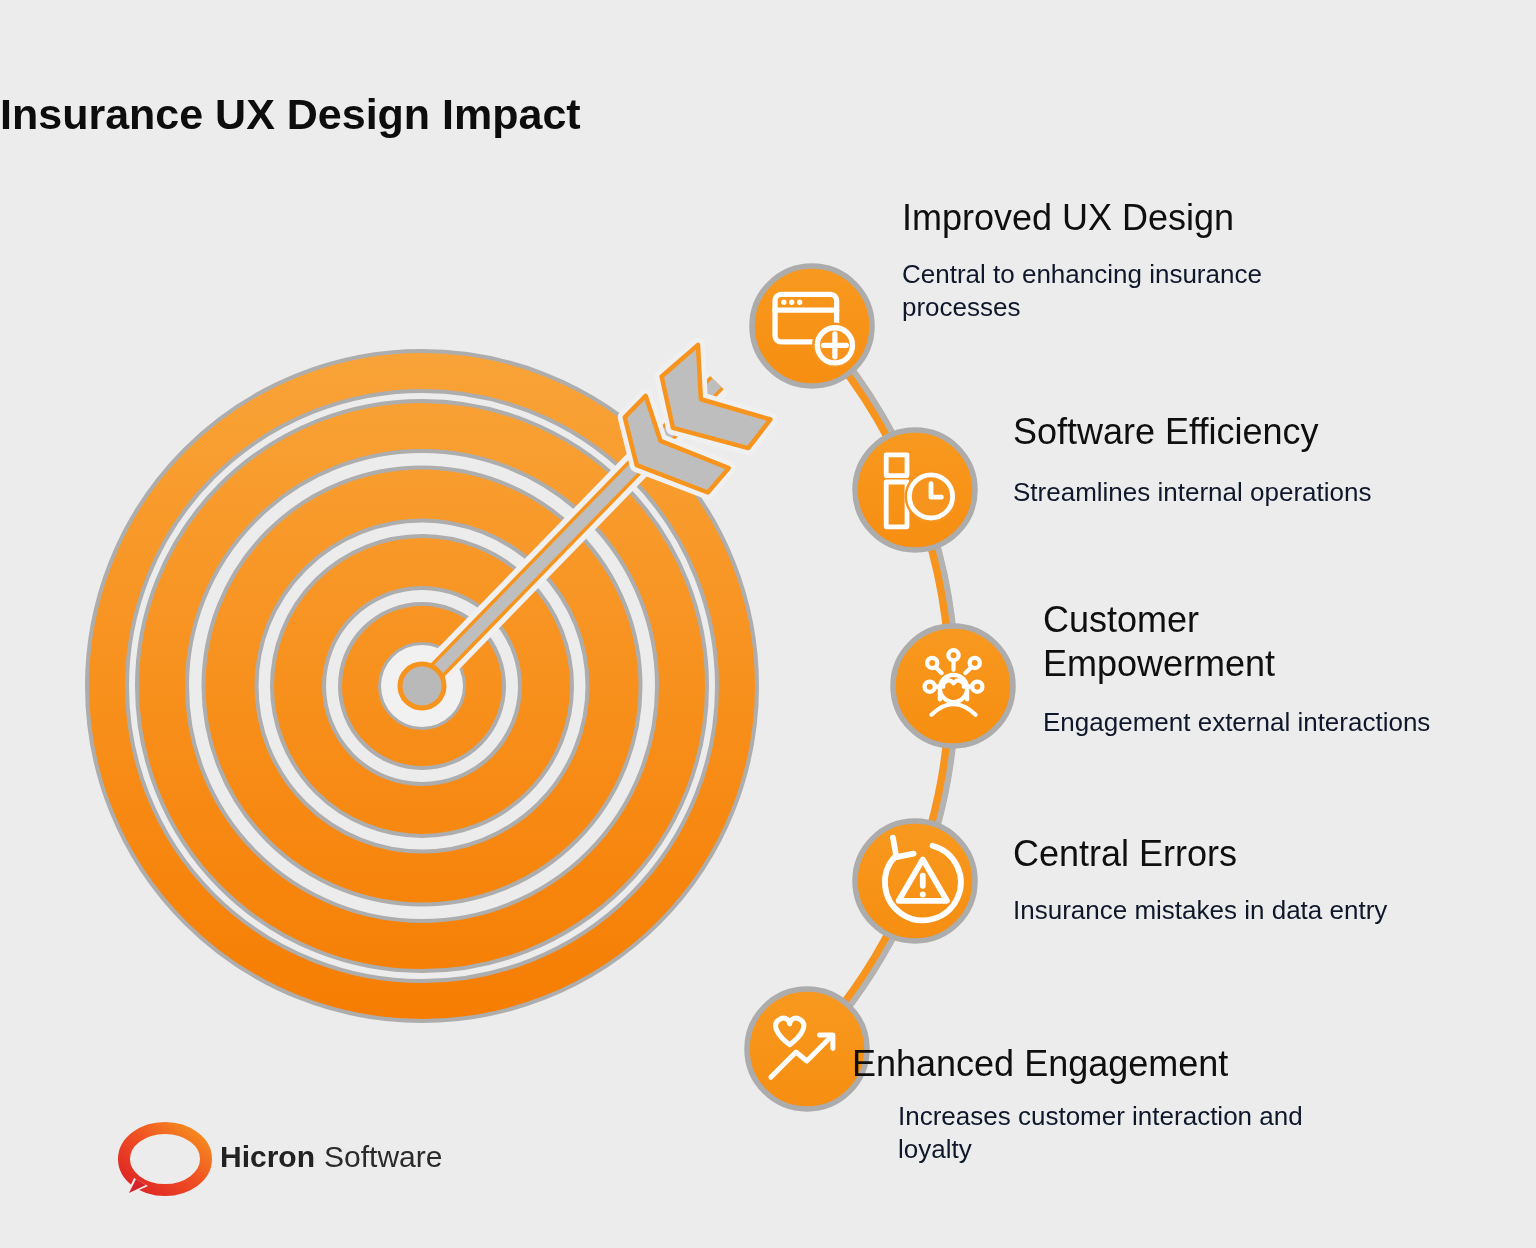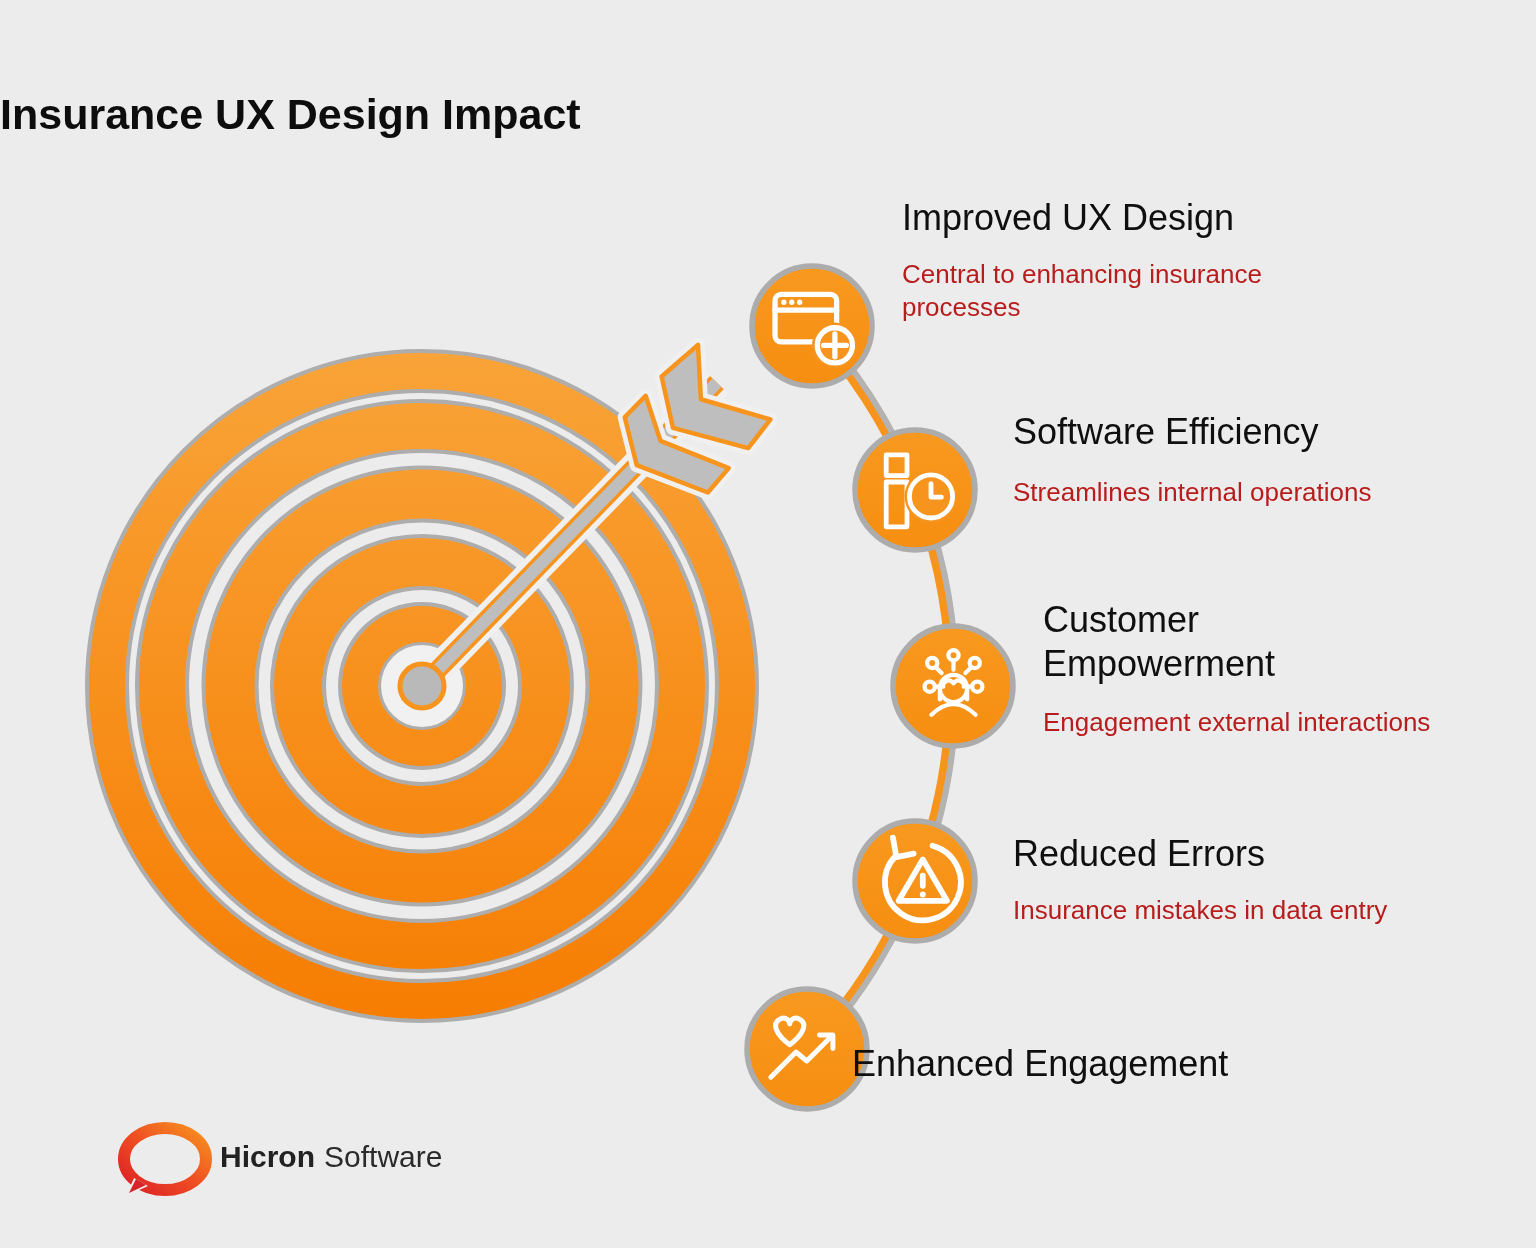--- a/index.html
+++ b/index.html
@@ -11,21 +11,21 @@
   }
   .page-title{
     position:absolute; left:0; top:90px; width:1536px;
     font-size:43px; font-weight:bold; color:#0d0d0d;
   }
   .gfx{position:absolute; left:0; top:0;}
   .step-title{
     position:absolute; font-size:36px; font-weight:400; line-height:1.22; color:#0f0f0f;
   }
   .step-desc{
-    position:absolute; font-size:26px; font-weight:400; line-height:1.25; color:#b91c1c;
+    position:absolute; font-size:26px; font-weight:400; line-height:1.25; color:#0f172a;
   }
   .t1{left:902px; top:196px; width:460px;}
   .d1{left:902px; top:258px; width:400px;}
   .t2{left:1013px; top:410px; width:470px;}
   .d2{left:1013px; top:476px; width:460px;}
   .t3{left:1043px; top:598px; width:340px;}
   .d3{left:1043px; top:706px; width:460px;}
   .t4{left:1013px; top:832px; width:460px;}
   .d4{left:1013px; top:894px; width:390px;}
   .t5{left:852px; top:1042px; width:470px;}
@@ -172,24 +172,25 @@
 
   <div class="step-title t1">Improved UX Design</div>
   <div class="step-desc d1">Central to enhancing insurance processes</div>
 
   <div class="step-title t2">Software Efficiency</div>
   <div class="step-desc d2">Streamlines internal operations</div>
 
   <div class="step-title t3">Customer Empowerment</div>
   <div class="step-desc d3">Engagement external interactions</div>
 
-  <div class="step-title t4">Reduced Errors</div>
+  <div class="step-title t4">Central Errors</div>
   <div class="step-desc d4">Insurance mistakes in data entry</div>
 
   <div class="step-title t5">Enhanced Engagement</div>
+  <div class="step-desc d5">Increases customer interaction and loyalty</div>
 
   <svg class="logo-svg" width="96" height="80" viewBox="0 0 96 80">
     <defs>
       <linearGradient id="logoGrad" x1="1" y1="0" x2="0" y2="1">
         <stop offset="0" stop-color="#F7941E"></stop>
         <stop offset="0.5" stop-color="#EF4E23"></stop>
         <stop offset="1" stop-color="#DC1F26"></stop>
       </linearGradient>
     </defs>
     <ellipse cx="47" cy="37" rx="41" ry="31" fill="none" stroke="url(#logoGrad)" stroke-width="12"></ellipse>

